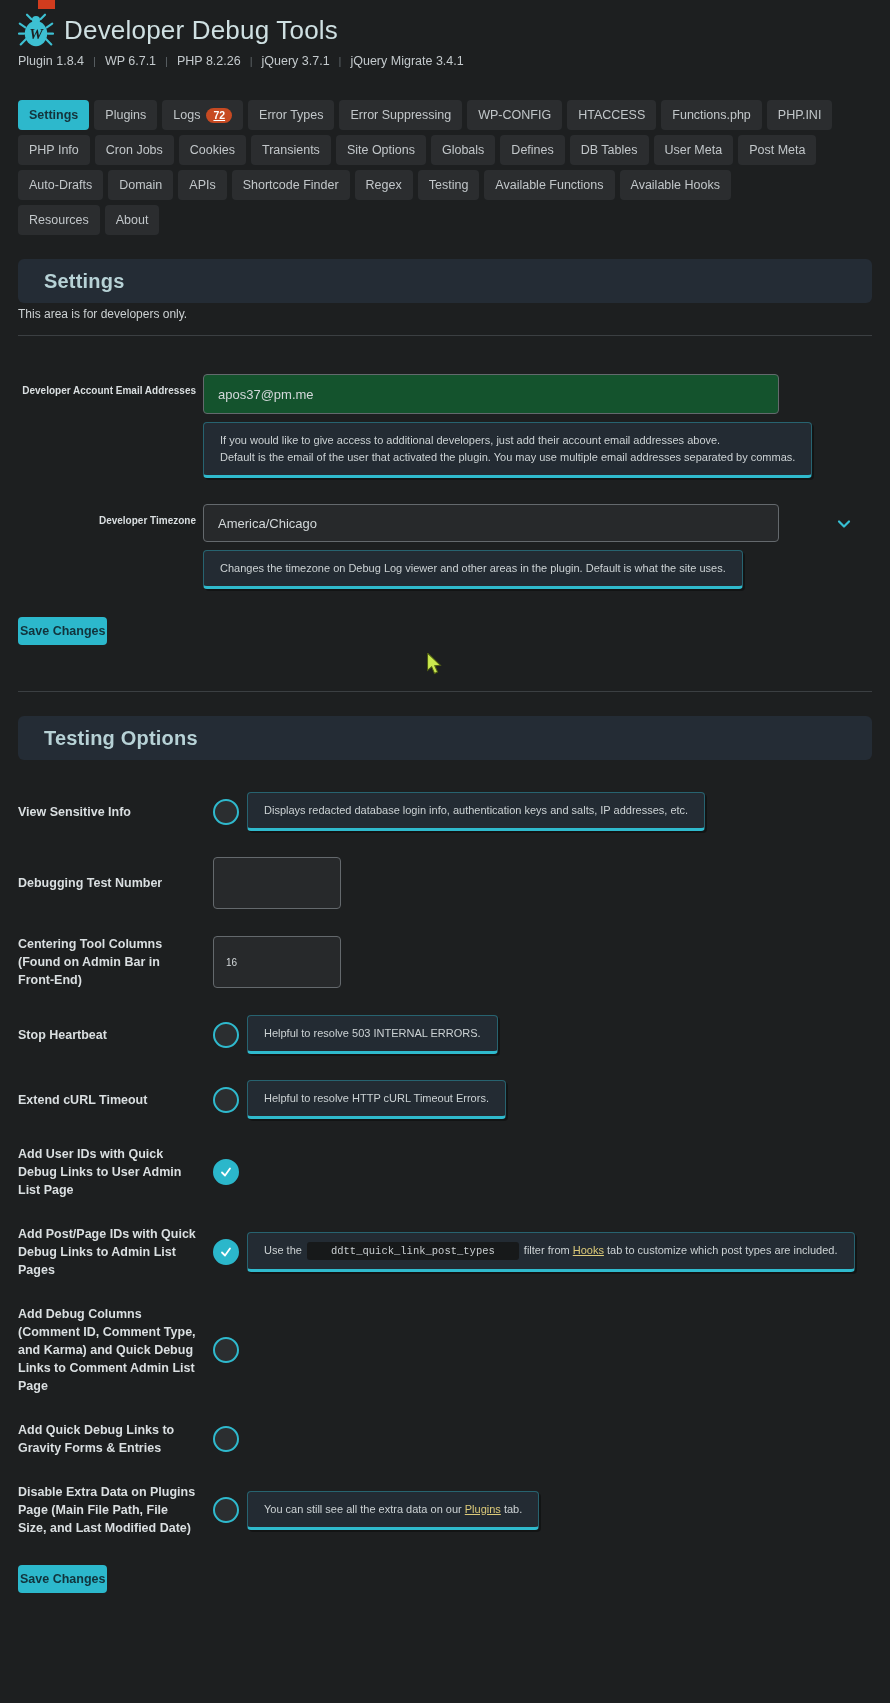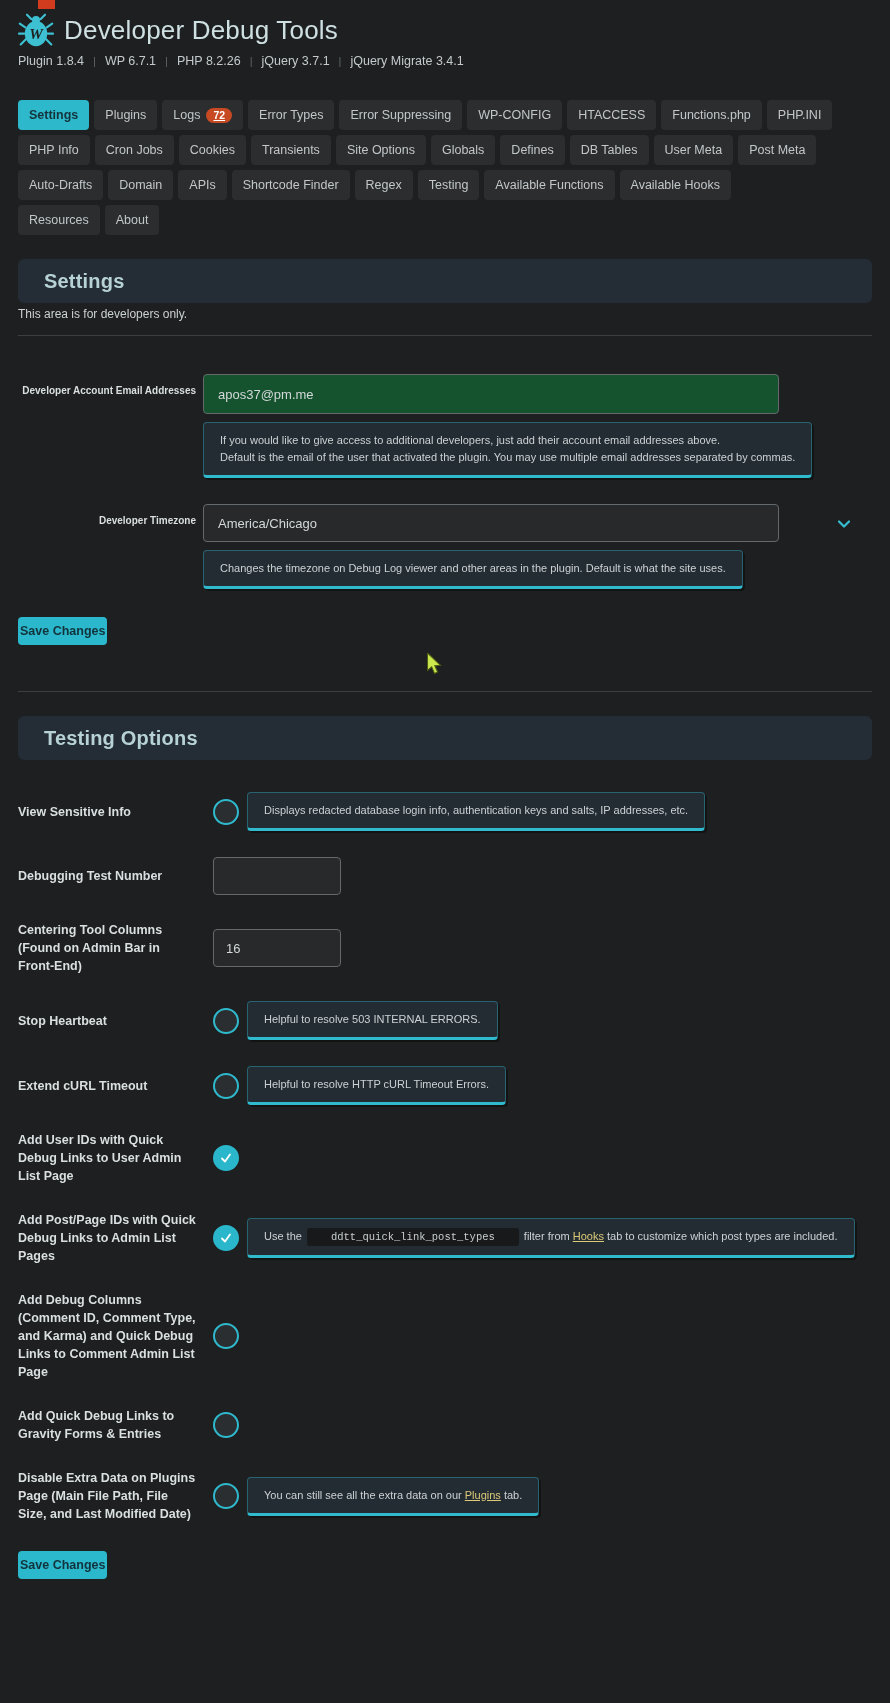--- a/index.html
+++ b/index.html
@@ -84,22 +84,22 @@
   .t-rows { margin-top:32px; }
   .t-row { display:flex; align-items:center; margin-bottom:26px;gap:10px; }
   .t-label { width:178px; flex:0 0 178px; font-size:12.5px; font-weight:700; color:#dadfe1; line-height:18px; }
   .t-control { margin-left:7px; display:flex; align-items:center; gap:8px; }
   .circle {
     width:26px; height:26px; border-radius:50%; border:2px solid #2fb9cd; background:#2b2e30;
     display:inline-flex; align-items:center; justify-content:center; cursor:pointer; flex:0 0 auto;
   }
   .circle.checked { background:#2bb7cb; border-color:#2bb7cb; }
   .small-input {
-    width:128px; height:38px; background:#27292b; border:1px solid #64696d; border-radius:4px;
-    color:#d3d8da; font-size:13px; padding:0 12px; font-family:"Liberation Sans", sans-serif;
+    width:128px; height:52px; background:#27292b; border:1px solid #64696d; border-radius:4px;
+    color:#d3d8da; font-size:10px; padding:0 12px; font-family:"Liberation Sans", sans-serif;
   }
   .t-control .help-box { margin-top:0; }
 
   .cursor { position:absolute; left:425px; top:653px; z-index:50; }
 </style>
 </head>
 <body>
 
 <div class="admin-badge"></div>
 

